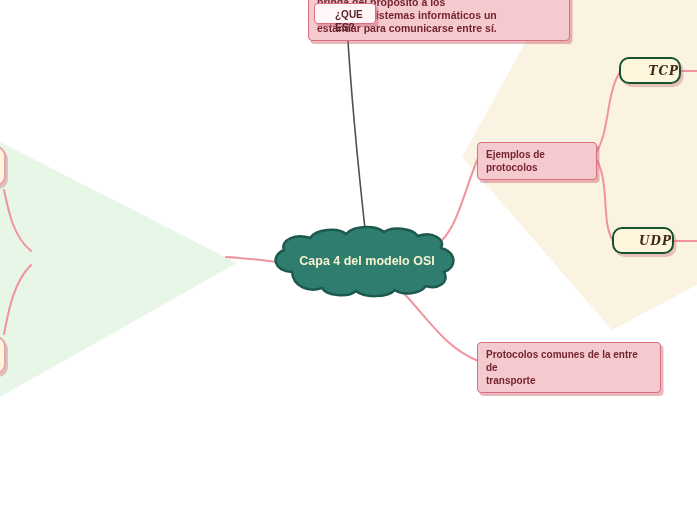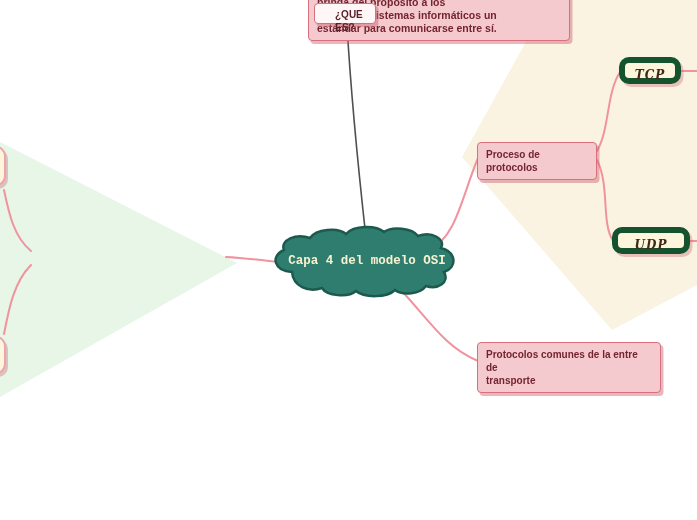--- a/index.html
+++ b/index.html
@@ -50,48 +50,48 @@
     background: #fff7f7; text-align: center; padding: 4px 20px;
     color: #5a2129; z-index: 4;
   }
   .node-ejemplos { left: 477px; top: 142px; width: 120px; }
   .node-proceso { left: 30px; top: 240px; width: 188px; }
   .node-protocolos { left: 477px; top: 342px; width: 184px; }
 
   .node-cream {
     position: absolute;
     background: #fdf5dc;
-    border: 6px solid #14532d;
+    border: 2px solid #14532d;
     border-radius: 10px;
     color: #3f2a1a;
     font-family: "DejaVu Serif", serif;
     font-weight: bold;
     font-style: italic;
     font-size: 12px;
     letter-spacing: 1px;
-    text-align: center;
+    text-align: right;
     padding: 5px 0;
     box-shadow: 2.5px 3px 0 rgba(201, 97, 110, 0.35);
   }
   .node-tcp { left: 619px; top: 57px; width: 62px; height: 27px; }
-  .node-udp { left: 612px; top: 227px; width: 78px; height: 27px; }
+  .node-udp { left: 612px; top: 227px; width: 62px; height: 27px; }
 
   
   .sliver {
     position: absolute;
     background: #fdf5dc;
     border: 2px solid #eda3ab;
     border-radius: 10px;
     box-shadow: 2px 3px 0 rgba(201, 97, 110, 0.35);
   }
   .sliver-1 { left: -22px; top: 146px; width: 28px; height: 40px; }
   .sliver-2 { left: -22px; top: 336px; width: 28px; height: 38px; }
 
   
-  .cloud-wrap { position: absolute; inset: 0; pointer-events: none; font-family: Liberation Mono, monospace; }
+  .cloud-wrap { position: absolute; inset: 0; pointer-events: none; }
   .cloud-label {
     position: absolute;
     left: 288px; top: 254px; width: 158px;
     text-align: center;
     color: #f7f2cf;
     font-size: 12.5px;
     font-weight: bold;
     pointer-events: auto;
   }
 </style>
@@ -115,21 +115,21 @@
     <path class="link-pink" d="M 31 251 C 14 237 9 214 4 190"></path>
     <path class="link-pink" d="M 31 265 C 14 282 9 308 4 334"></path>
   </svg>
 
   <div class="node node-definition">brinda del propósito a los
 diferentes sistemas informáticos un
 estándar para comunicarse entre sí.</div>
 
   <div class="node node-que-es">¿QUE ES?</div>
 
-  <div class="node node-ejemplos">Proceso de protocolos</div>
+  <div class="node node-ejemplos">Ejemplos de protocolos</div>
 
   <div class="node-cream node-tcp">TCP</div>
 
   <div class="node-cream node-udp">UDP</div>
 
 
   <div class="node node-protocolos">Protocolos comunes de la entre de
 transporte</div>
 
   <div class="sliver sliver-1"></div>

